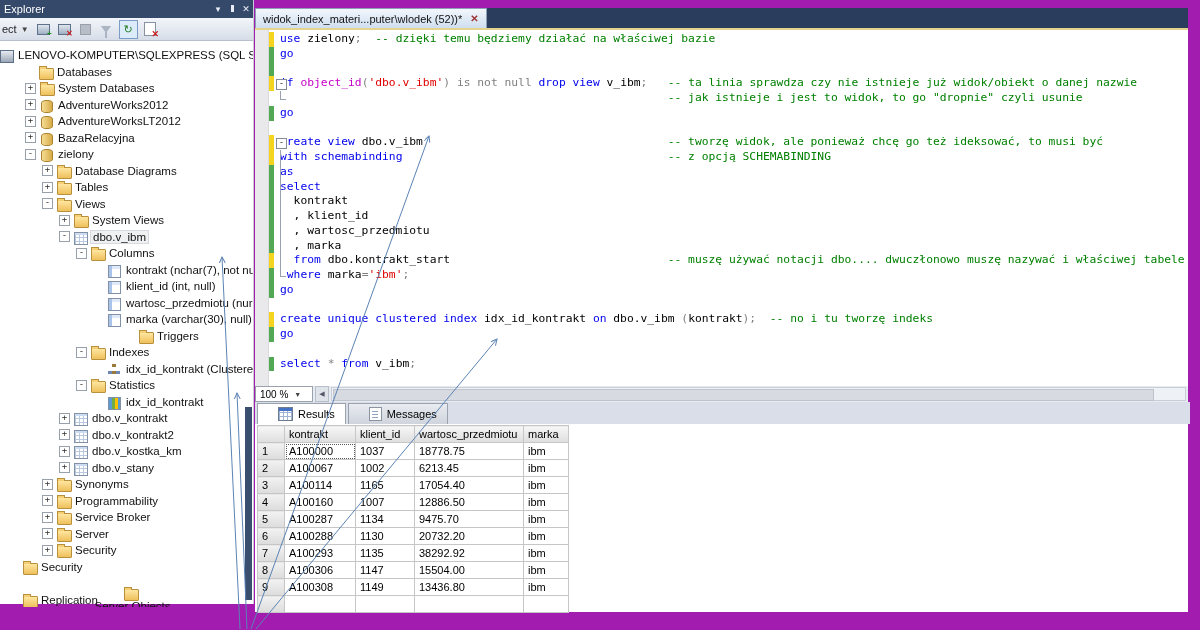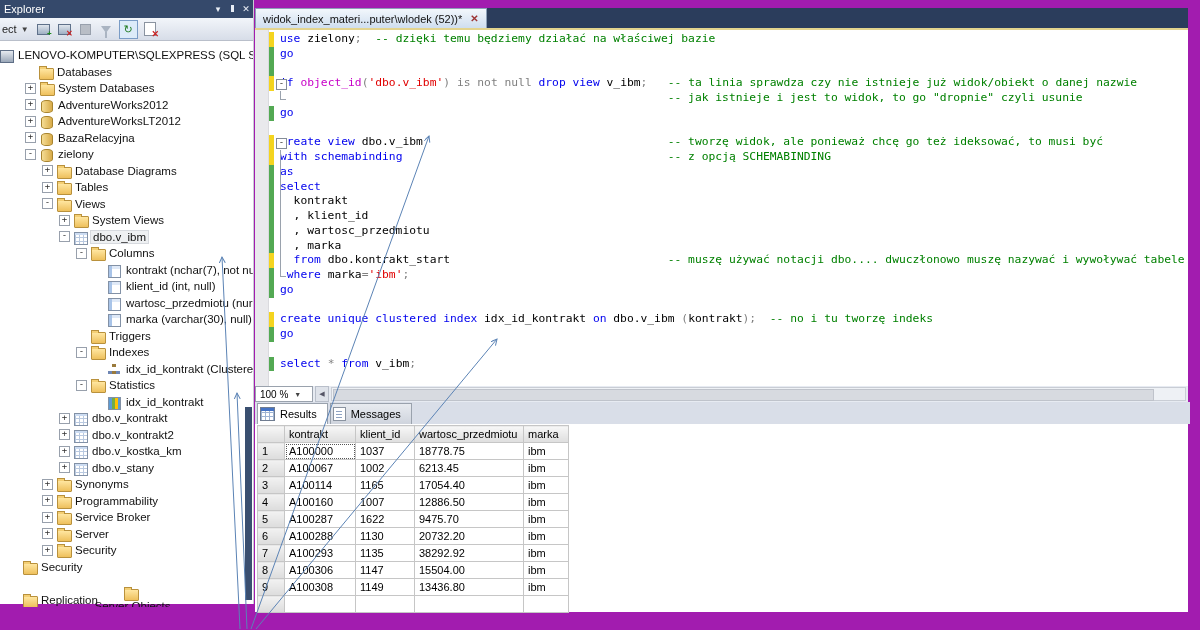--- a/index.html
+++ b/index.html
@@ -94,21 +94,21 @@
   .zoomsel{width:52px;height:14px;border:1px solid #9aa2ad;background:#fff;display:flex;align-items:center;
            padding-left:4px;gap:6px;}
   .zoomsel .c{font-size:7px;color:#444;}
   .hsbtn{width:12px;height:14px;background:#dfe3ea;border:1px solid #b9bfca;font-size:7px;color:#556;
          display:flex;align-items:center;justify-content:center;margin-left:2px;}
   .hstrack{flex:1 1 auto;height:12px;margin:0 2px;background:#eef1f5;border:1px solid #c9cdd5;}
   .hsthumb{height:10px;margin:1px;background:#d7dae0;border:1px solid #bfc3cb;}
 
   .restabs{position:absolute;left:0;top:394px;width:100%;height:22px;background:#d9dee8;
            display:flex;align-items:flex-end;padding-left:2px;gap:2px;}
-  .rtab{height:20px;display:flex;align-items:center;gap:5px;padding:0 10px 0 2px;font-size:11px;
+  .rtab{height:20px;display:flex;align-items:center;gap:5px;padding:0 10px 0 20px;font-size:11px;
         border:1px solid #9aa2ad;border-bottom:none;background:linear-gradient(#e8ebf0,#cfd4dd);}
   .rtab.active{background:#fff;position:relative;z-index:2;}
   .icon-grid{width:13px;height:12px;background:#fff;border:1px solid #6f7c90;
         background-image:linear-gradient(#4472c4 3px,transparent 3px),
         repeating-linear-gradient(90deg,#9fb4d4 0 1px,transparent 1px 4px),
         repeating-linear-gradient(#9fb4d4 0 1px,transparent 1px 4px);}
   .icon-msg{width:11px;height:12px;background:#fff;border:1px solid #8a93a0;position:relative;}
   .icon-msg:after{content:"";position:absolute;left:2px;top:3px;width:6px;height:1px;background:#8fa3c2;
         box-shadow:0 3px 0 #8fa3c2,0 6px 0 #8fa3c2;}
 
@@ -272,21 +272,21 @@
           </span>
           <span class="lbl">wartosc_przedmiotu (nur</span>
         </div>
         <div class="trow" style="padding-left: 93px;">
           <span class="exp hid">+</span>
           <span class="ticon">
             <span class="i-col" style="display: block;"></span>
           </span>
           <span class="lbl">marka (varchar(30), null)</span>
         </div>
-        <div class="trow" style="padding-left: 76px;">
+        <div class="trow" style="padding-left: 76px; margin-left: 48px;">
           <span class="exp hid">+</span>
           <span class="ticon">
             <span class="i-folder" style="display: block;"></span>
           </span>
           <span class="lbl">Triggers</span>
         </div>
         <div class="trow" style="padding-left: 76px;">
           <span class="exp">-</span>
           <span class="ticon">
             <span class="i-folder" style="display: block;"></span>
@@ -422,21 +422,21 @@
           <div class="cl"><span class="bar bar-g"></span><span class="s-k">go</span></div>
           <div class="cl"></div>
           <div class="cl"><span class="bar bar-y"></span><span class="fold">-</span><span class="s-k">create view</span><span class="s-p"> dbo.v_ibm</span><span class="s-p">                                    </span><span class="s-c">-- tworzę widok, ale ponieważ chcę go też ideksować, to musi być</span></div>
           <div class="cl"><span class="bar bar-y"></span><span class="fline"></span><span class="s-k">with</span><span class="s-p"> </span><span class="s-k">schemabinding</span><span class="s-p">                                       </span><span class="s-c">-- z opcją SCHEMABINDING</span></div>
           <div class="cl"><span class="bar bar-g"></span><span class="fline"></span><span class="s-k">as</span></div>
           <div class="cl"><span class="bar bar-g"></span><span class="fline"></span><span class="s-k">select</span></div>
           <div class="cl"><span class="bar bar-g"></span><span class="fline"></span><span class="s-p">  kontrakt</span></div>
           <div class="cl"><span class="bar bar-g"></span><span class="fline"></span><span class="s-p">  , klient_id</span></div>
           <div class="cl"><span class="bar bar-g"></span><span class="fline"></span><span class="s-p">  , wartosc_przedmiotu</span></div>
           <div class="cl"><span class="bar bar-g"></span><span class="fline"></span><span class="s-p">  , marka</span></div>
-          <div class="cl"><span class="bar bar-y"></span><span class="fline"></span><span class="s-p">  </span><span class="s-k">from</span><span class="s-p"> dbo.kontrakt_start</span><span class="s-p">                                </span><span class="s-c">-- muszę używać notacji dbo.... dwuczłonowo muszę nazywać i wywoływać tabele</span></div>
+          <div class="cl"><span class="bar bar-y"></span><span class="fline"></span><span class="s-p">  </span><span class="s-k">from</span><span class="s-p"> dbo.kontrakt_start</span><span class="s-p">                                </span><span class="s-c">-- muszę używać notacji dbo.... dwuczłonowo muszę nazywać i właściwej tabele</span></div>
           <div class="cl"><span class="bar bar-g"></span><span class="fcorner"></span><span class="s-p"> </span><span class="s-k">where</span><span class="s-p"> marka</span><span class="s-g">=</span><span class="s-s">'ibm'</span><span class="s-g">;</span></div>
           <div class="cl"><span class="bar bar-g"></span><span class="s-k">go</span></div>
           <div class="cl"></div>
           <div class="cl"><span class="bar bar-y"></span><span class="s-k">create unique clustered index</span><span class="s-p"> idx_id_kontrakt </span><span class="s-k">on</span><span class="s-p"> dbo.v_ibm </span><span class="s-g">(</span><span class="s-p">kontrakt</span><span class="s-g">);</span><span class="s-p">  </span><span class="s-c">-- no i tu tworzę indeks</span></div>
           <div class="cl"><span class="bar bar-g"></span><span class="s-k">go</span></div>
           <div class="cl"></div>
           <div class="cl"><span class="bar bar-g"></span><span class="s-k">select</span><span class="s-p"> </span><span class="s-g">*</span><span class="s-p"> </span><span class="s-k">from</span><span class="s-p"> v_ibm</span><span class="s-g">;</span></div>
         </div>
     </div>
 
@@ -496,21 +496,21 @@
           <tr>
             <td class="rn">4</td>
             <td class="c0">A100160</td>
             <td class="c1">1007</td>
             <td class="c2">12886.50</td>
             <td class="c3">ibm</td>
           </tr>
           <tr>
             <td class="rn">5</td>
             <td class="c0">A100287</td>
-            <td class="c1">1622</td>
+            <td class="c1">1134</td>
             <td class="c2">9475.70</td>
             <td class="c3">ibm</td>
           </tr>
           <tr>
             <td class="rn">6</td>
             <td class="c0">A100288</td>
             <td class="c1">1130</td>
             <td class="c2">20732.20</td>
             <td class="c3">ibm</td>
           </tr>

